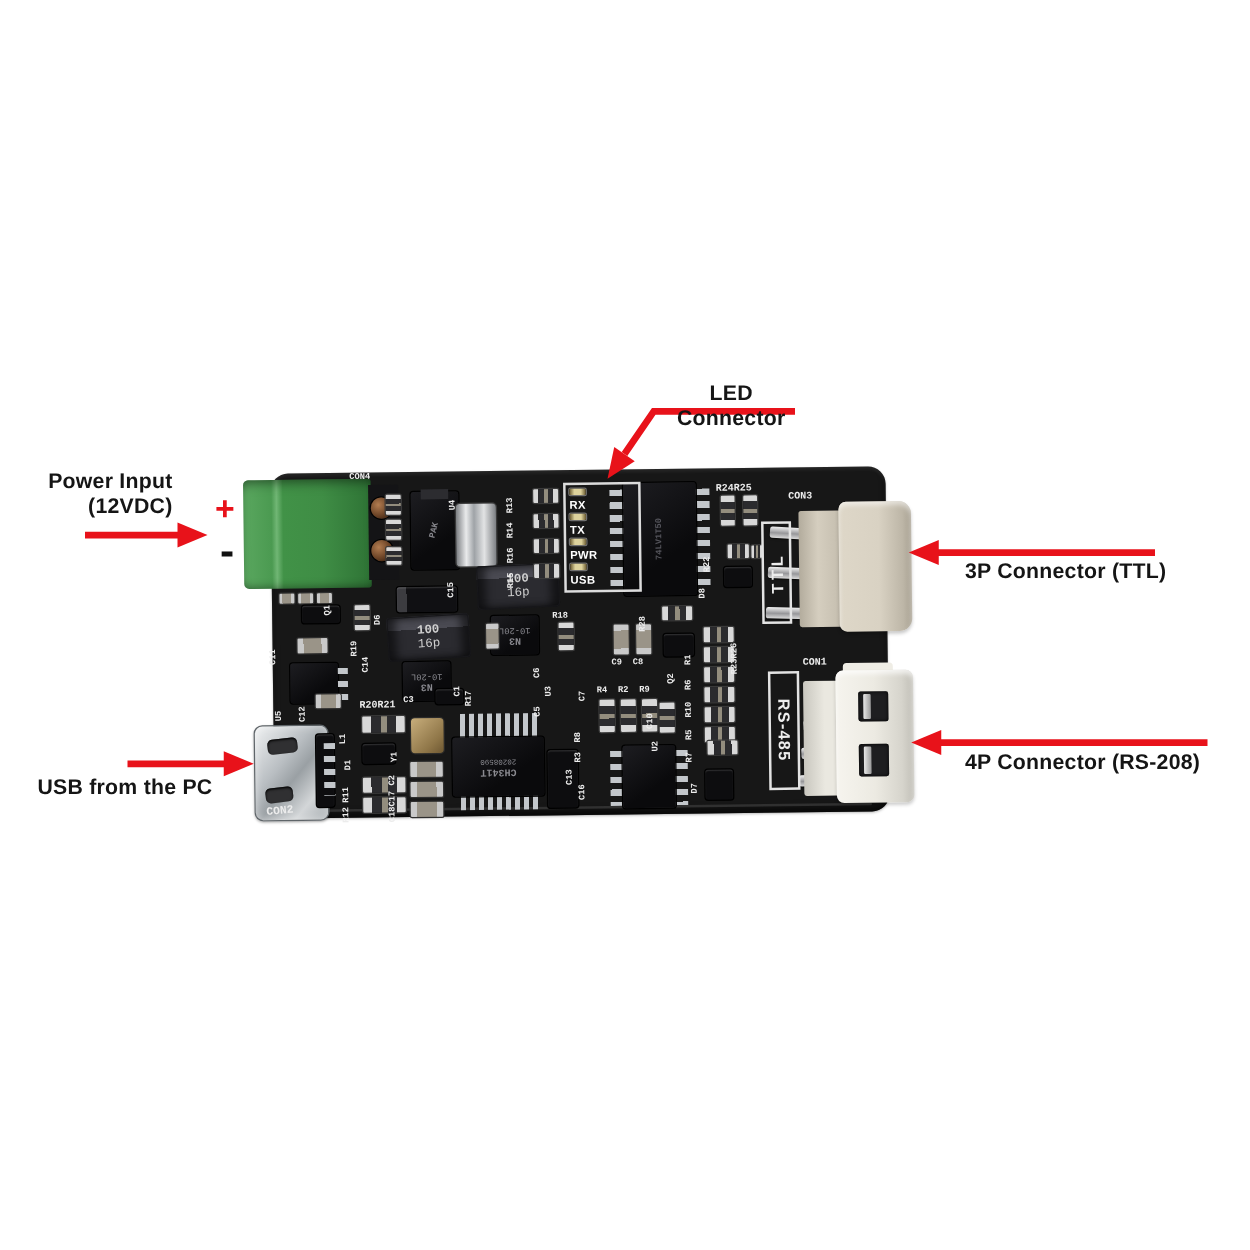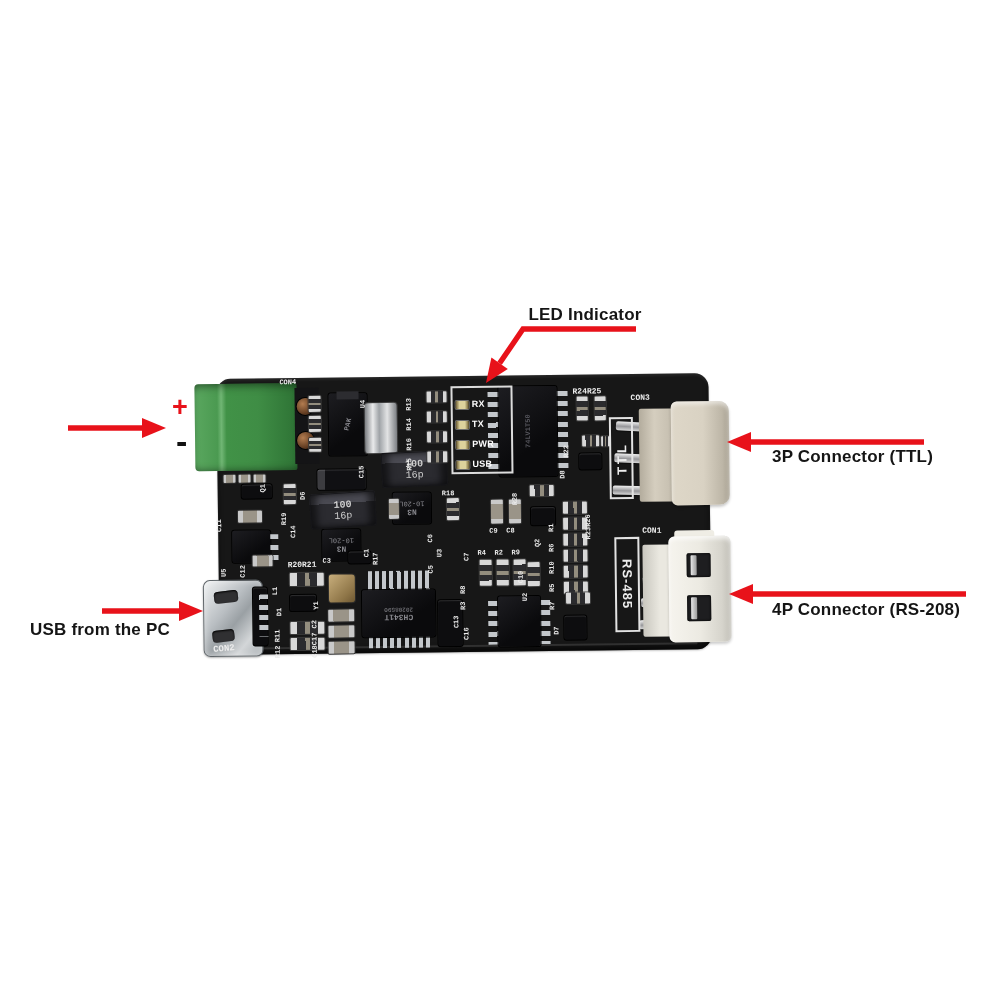--- a/index.html
+++ b/index.html
@@ -27,21 +27,21 @@
           color:#8a8a90;font:700 8px "Liberation Mono",monospace;line-height:1.15;transform:rotate(180deg);white-space:nowrap;}
   .vmark{position:absolute;left:50%;top:50%;transform:translate(-50%,-50%) rotate(-90deg);color:#55555c;
          font:700 7px "Liberation Mono",monospace;white-space:nowrap;}
   .tant{position:absolute;background:linear-gradient(180deg,#4a4a52 0 30%,#2b2b30 30%);border-radius:3px;
         display:flex;flex-direction:column;align-items:center;justify-content:center;line-height:1.05;
         color:#cfcfcf;font:700 10px "Liberation Mono",monospace;
         box-shadow:inset 0 0 0 1px #17171a,inset -7px 0 7px rgba(0,0,0,.55),inset 7px 0 7px rgba(0,0,0,.55);}
   
   .ledbox{position:absolute;left:452px;top:386px;width:62px;height:88px;border:2px solid #dcdcdc;
           box-sizing:border-box;display:flex;flex-direction:column;justify-content:space-around;padding:2px 3px;}
-  .led-row{display:flex;align-items:flex-end;gap:3px;height:18px;}
+  .led-row{display:flex;align-items:flex-start;gap:3px;height:18px;flex-direction:column;}
   .led-chip{width:13px;height:8px;border-radius:1px;box-shadow:0 0 0 1px #707070;
             background:linear-gradient(90deg,#6a5a30,#ddd29c 30% 70%,#6a5a30);}
   .led-lbl{color:#fff;font:700 9px "Liberation Sans",sans-serif;letter-spacing:.3px;}
   
   .skbox{position:absolute;border:2px solid #e3e3e3;box-sizing:border-box;display:flex;align-items:center;justify-content:center;}
   .skbox span{writing-mode:vertical-rl;color:#ededed;font:700 13px "Liberation Sans",sans-serif;letter-spacing:3px;}
   .flip span{transform:rotate(180deg);}
   .silk{position:absolute;color:#ececec;font:700 7px "Liberation Mono",monospace;line-height:1;
         white-space:nowrap;transform-origin:left bottom;}
   
@@ -321,21 +321,25 @@
     <g>
       <line x1="924" y1="442" x2="750" y2="442" stroke="currentColor" stroke-width="5.4"></line>
       <polygon points="727,442 751,432 751,452" fill="currentColor"></polygon>
     </g>
     <g>
       <line x1="966" y1="594" x2="752" y2="594" stroke="currentColor" stroke-width="5.4"></line>
       <polygon points="729,594 753,584 753,604" fill="currentColor"></polygon>
     </g>
   </svg>
 
-  <div class="anno" style="left:526px;top:305px;width:118px;text-align:center;">LED Indicator</div>
-
+  <div class="anno" style="left:526px;top:305px;width:118px;text-align:center;">LED Connector</div>
+
+  <div class="anno" style="left:30px;top:375px;width:108px;text-align:right;line-height:20px;">
+    <div>Power Input</div>
+    <div>(12VDC)</div>
+  </div>
   <div class="plus" style="left:172px;top:392px;">+</div>
   <div class="minus" style="left:176px;top:436px;">-</div>
 
   <div class="anno" style="left:772px;top:447px;">3P Connector (TTL)</div>
   <div class="anno" style="left:30px;top:620px;">USB from the PC</div>
   <div class="anno" style="left:772px;top:600px;">4P Connector (RS-208)</div>
 </div>
 
 </body></html>

